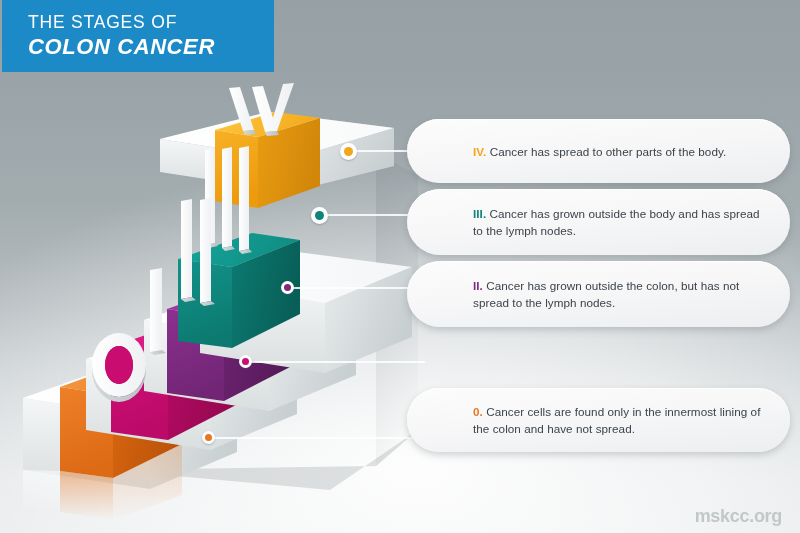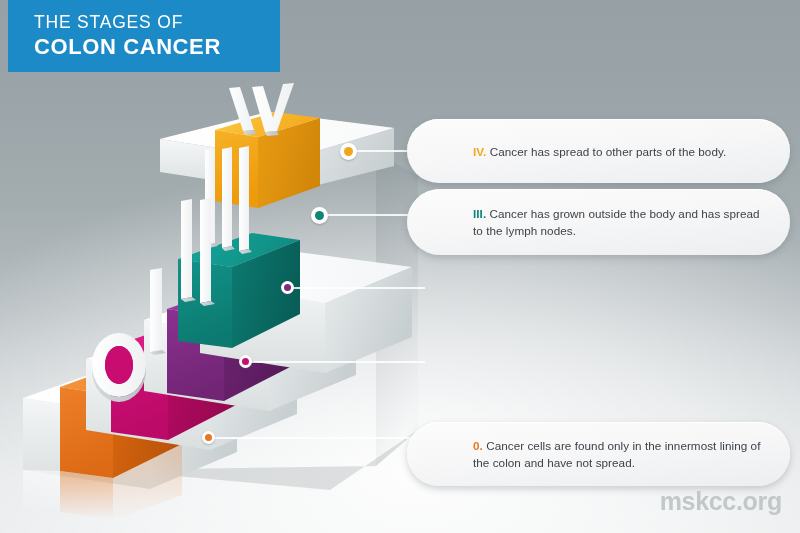--- a/index.html
+++ b/index.html
@@ -17,33 +17,33 @@
   }
   
   .bg {
     position:absolute; inset:0;
     background:
       radial-gradient(ellipse 900px 500px at 52% 88%, rgba(255,255,255,0.95) 0%, rgba(255,255,255,0.55) 32%, rgba(255,255,255,0.0) 62%),
       linear-gradient(180deg, #96a0a5 0%, #9aa4a8 16%, #a3acaf 38%, #b7bec1 58%, #d2d7d9 76%, #e2e5e7 90%, #e6e9ea 100%);
   }
   
   .banner {
-    position:absolute; left:8px; top:0;
+    position:absolute; left:2px; top:0;
     width:272px; height:72px;
     background:#1b8ac6;
     padding:11px 0 0 26px;
     z-index:6;
   }
   .banner .l1 {
     color:#ffffff; font-size:17.5px; letter-spacing:0.8px;
     font-weight:400; line-height:22px;
   }
   .banner .l2 {
     color:#ffffff; font-size:22px; letter-spacing:0.6px;
-    font-weight:bold; line-height:27px;
+    font-weight:bold; line-height:27px;font-style:italic;
   }
   
   #stair { position:absolute; left:0; top:0; z-index:3; }
   
   .callout {
     position:absolute;
     left:407px;
     width:383px;
     border-radius:34px;
     background:linear-gradient(175deg,#fcfcfc 0%,#f7f7f8 45%,#eceef0 100%);
@@ -57,40 +57,40 @@
     line-height:17px;
     color:#3c4349;
     letter-spacing:0.05px;
     padding-left:40px;
   }
   .callout p .num { font-weight:bold; }
   .c4 { top:119px; height:64px; }
   .c3 { top:189px; height:66px; }
   .c2 { top:261px; height:66px; }
   .c1 { top:333px; height:66px; }
-  .c0 { top:422px; height:64px; }
+  .c0 { top:388px; height:64px; }
 
   
   .conn { position:absolute; z-index:4; height:2px;
           background:rgba(255,255,255,0.85); }
   .dot {
     position:absolute; z-index:5;
     width:13px; height:13px; border-radius:50%;
     background:#fff;
     box-shadow:0 1px 2px rgba(80,90,98,0.35);
     display:flex; align-items:center; justify-content:center;
   }
   .dot i { display:block; width:7px; height:7px; border-radius:50%; }
   .dot.big { width:17px; height:17px; }
   .dot.big i { width:9px; height:9px; }
 
   
   .wm {
-    position:absolute; right:18px; bottom:17px; z-index:6;
-    font-size:25px; font-weight:bold; color:#c2c7ca;
+    position:absolute; right:18px; bottom:6px; z-index:6;
+    font-size:18px; font-weight:bold; color:#c2c7ca;
     letter-spacing:-0.3px;
   }
 </style>
 </head>
 <body>
 
 <div id="stage">
 
   <div class="bg"></div>
 
@@ -324,20 +324,26 @@
       <span class="num" style="color:#f2a71b;">IV.</span>
       <span>Cancer has spread to other parts of the body.</span>
     </p>
   </div>
   <div class="callout c3">
     <p>
       <span class="num" style="color:#0f857a;margin-top:24px;">III.</span>
       <span>Cancer has grown outside the body and has spread to the lymph nodes.</span>
     </p>
   </div>
+  <div class="callout c2">
+    <p>
+      <span class="num" style="color:#7d2a80;">II.</span>
+      <span>Cancer has grown outside the colon, but has not spread to the lymph nodes.</span>
+    </p>
+  </div>
   <div class="callout c0">
     <p>
       <span class="num" style="color:#e87722;">0.</span>
       <span>Cancer cells are found only in the innermost lining of the colon and have not spread.</span>
     </p>
   </div>
 
   <div class="wm">mskcc.org</div>
 
 </div>

